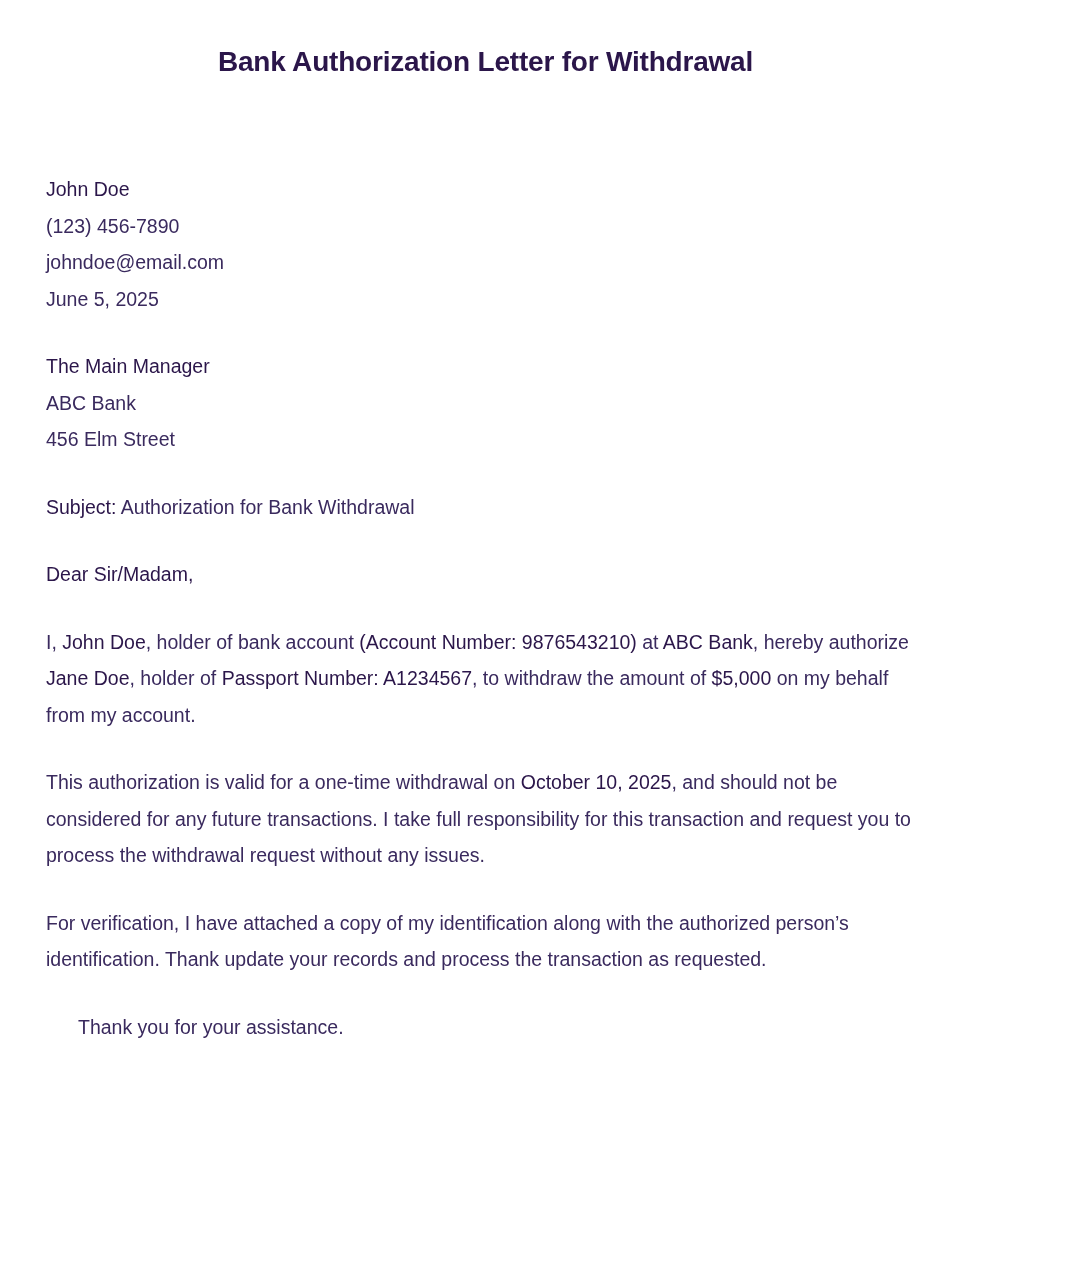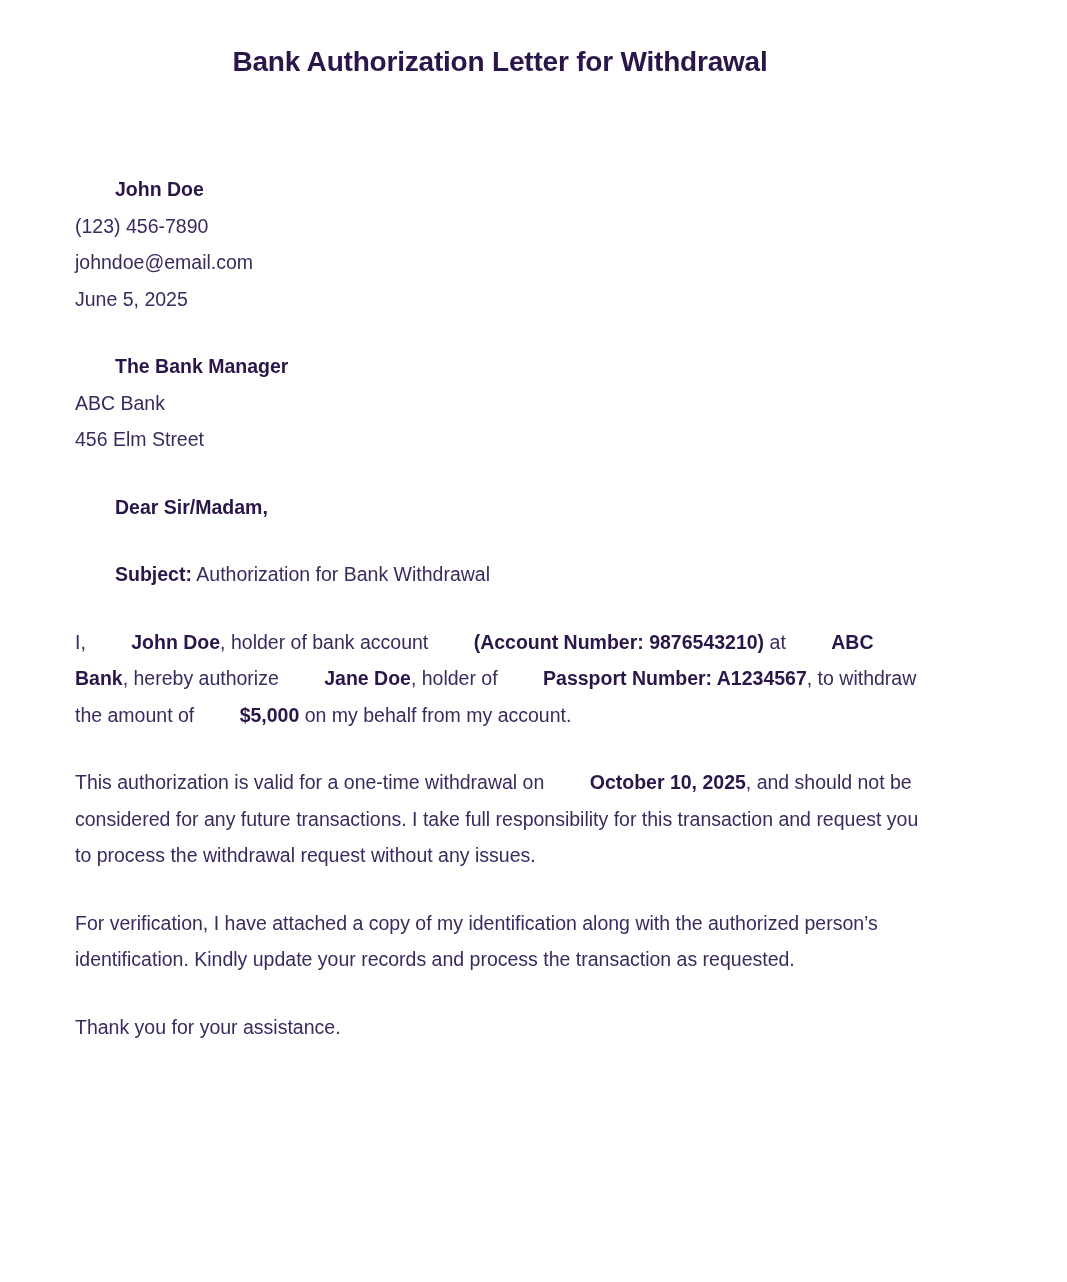--- a/index.html
+++ b/index.html
@@ -13,21 +13,21 @@
     width:1067px;
     min-height:1282px;
     background:var(--background);
     font-family:"Liberation Sans","DejaVu Sans",sans-serif;
     color:var(--text);
     overflow:hidden;
   }
   .page{
     width:972px;
     min-height:1282px;
-    padding:46px 47px 20px 75px;
+    padding:46px 47px 20px 46px;
     border-radius:11px;
   }
   .title{
     margin:0 0 93px 0;
     font-size:28px;
     line-height:1.15;
     font-weight:700;
     text-align:center;
     color:var(--emphasis);
     letter-spacing:-0.2px;
@@ -37,49 +37,48 @@
     font-size:19.5px;
     line-height:36.5px;
   }
   .block{
     margin:0 0 31px 0;
   }
   .para{
     margin:0 0 31px 0;
   }
   .b{
-    font-weight:700;
+    font-weight:400;
     color:var(--emphasis);
-    margin-left:40px;
   }
-  .last{margin-bottom:0;}
+  .last{margin-bottom:0;margin-left:32px;}
 </style>
 </head>
 <body>
 
 <div class="page">
 
   <h1 class="title">Bank Authorization Letter for Withdrawal</h1>
 
   <div class="block">
     <p class="line b">John Doe</p>
     <p class="line">(123) 456-7890</p>
     <p class="line">johndoe@email.com</p>
     <p class="line">June 5, 2025</p>
   </div>
 
   <div class="block">
-    <p class="line b">The Bank Manager</p>
+    <p class="line b">The Main Manager</p>
     <p class="line">ABC Bank</p>
     <p class="line">456 Elm Street</p>
   </div>
 
+  <p class="para"><span class="b">Subject:</span><span> Authorization for Bank Withdrawal</span></p>
+
   <p class="para b">Dear Sir/Madam,</p>
-
-  <p class="para"><span class="b">Subject:</span><span> Authorization for Bank Withdrawal</span></p>
 
   <p class="para"><span>I, </span><span class="b">John Doe</span><span>, holder of bank account </span><span class="b">(Account Number: 9876543210)</span><span> at </span><span class="b">ABC Bank</span><span>, hereby authorize </span><span class="b">Jane Doe</span><span>, holder of </span><span class="b">Passport Number: A1234567</span><span>, to withdraw the amount of </span><span class="b">$5,000</span><span> on my behalf from my account.</span></p>
   <p class="para"><span>This authorization is valid for a one-time withdrawal on </span><span class="b">October 10, 2025</span><span>, and should not be considered for any future transactions. I take full responsibility for this transaction and request you to process the withdrawal request without any issues.</span></p>
-  <p class="para"><span>For verification, I have attached a copy of my identification along with the authorized person’s identification. Kindly update your records and process the transaction as requested.</span></p>
+  <p class="para"><span>For verification, I have attached a copy of my identification along with the authorized person’s identification. Thank update your records and process the transaction as requested.</span></p>
 
   <p class="para last">Thank you for your assistance.</p>
 
 </div>
 
 </body></html>

